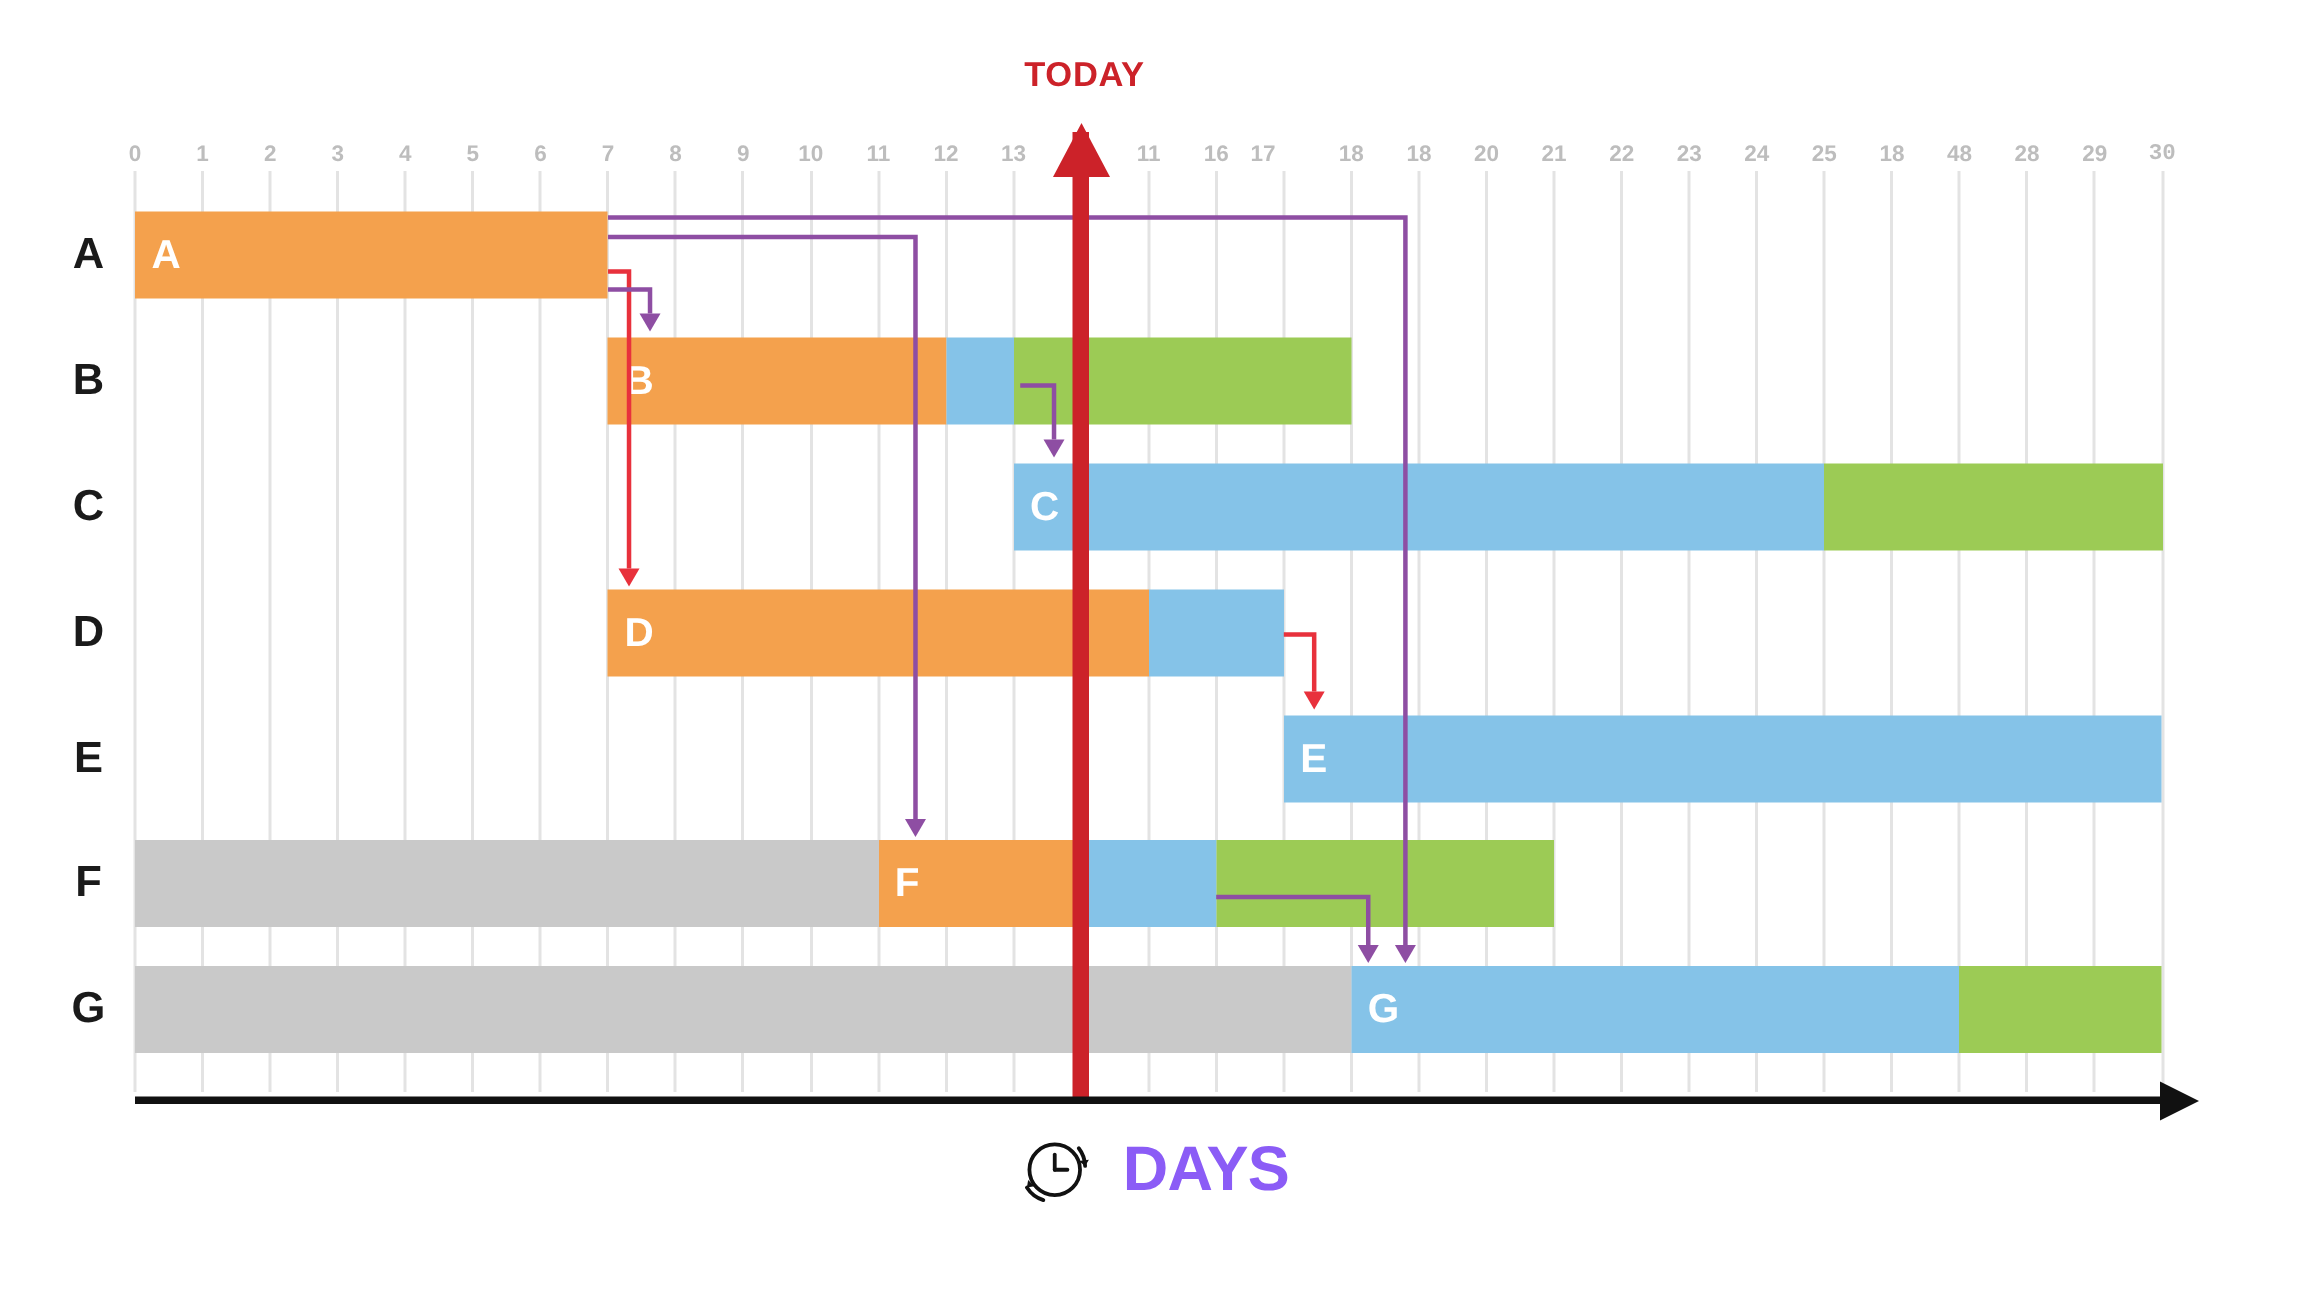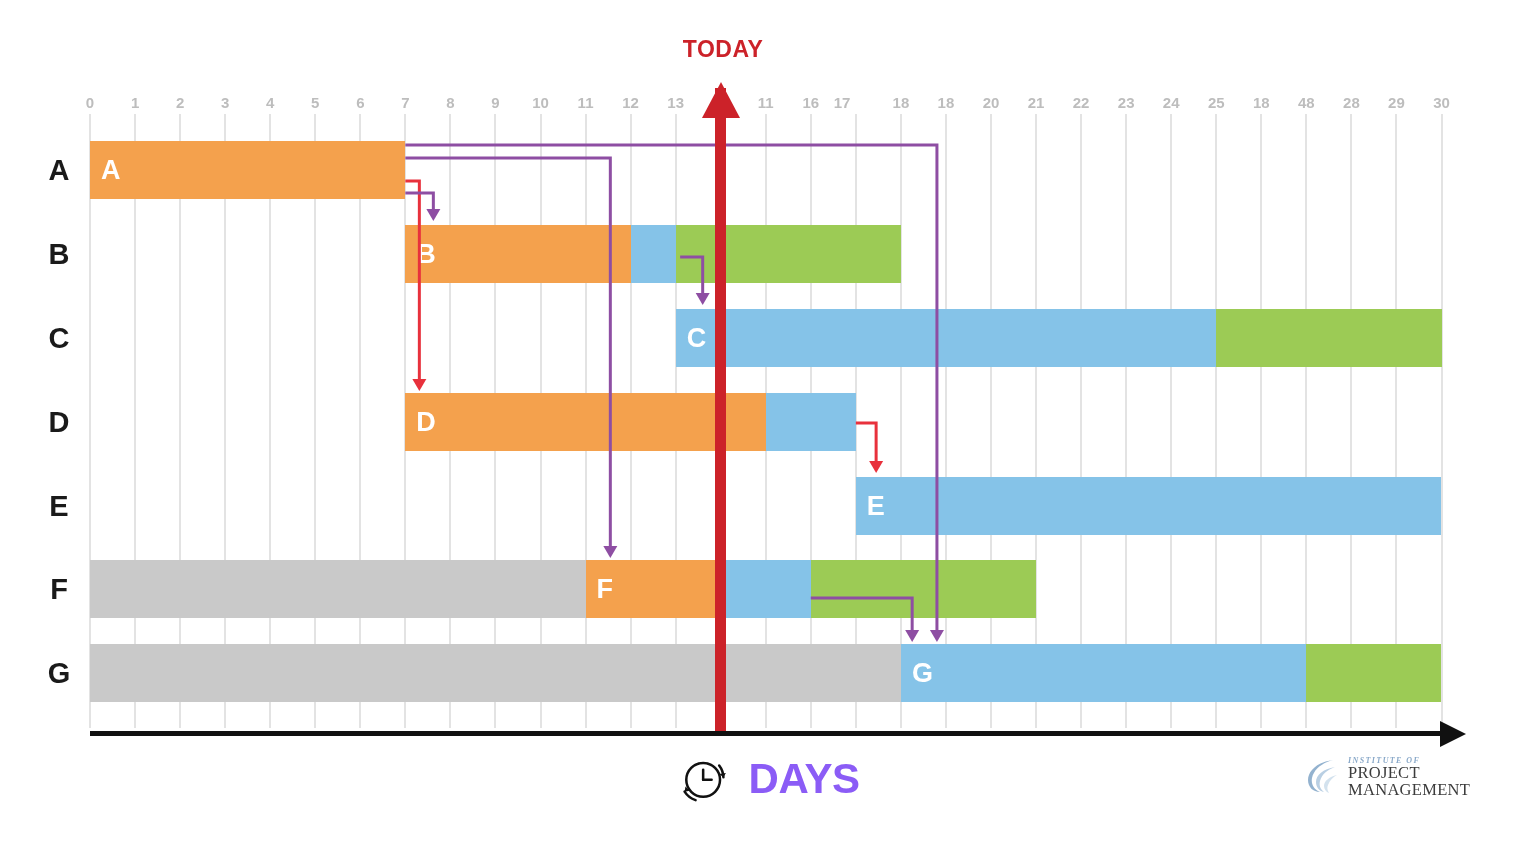--- a/index.html
+++ b/index.html
@@ -140,21 +140,21 @@
       <div class="axis-num" style="left: 991px;">20</div>
       <div class="axis-num" style="left: 1036.05px;">21</div>
       <div class="axis-num" style="left: 1081.1px;">22</div>
       <div class="axis-num" style="left: 1126.15px;">23</div>
       <div class="axis-num" style="left: 1171.2px;">24</div>
       <div class="axis-num" style="left: 1216.25px;">25</div>
       <div class="axis-num" style="left: 1261.3px;">18</div>
       <div class="axis-num" style="left: 1306.35px;">48</div>
       <div class="axis-num" style="left: 1351.4px;">28</div>
       <div class="axis-num" style="left: 1396.45px;">29</div>
-      <div class="axis-num" style="left: 1441.5px;">30</div>
+      <div class="axis-num" style="left: 1441.5px; font-family: Liberation Mono, monospace;">30</div>
     </div>
   <div id="row-labels">
       <div class="row-label" style="top: 170px;">A</div>
       <div class="row-label" style="top: 254px;">B</div>
       <div class="row-label" style="top: 338px;">C</div>
       <div class="row-label" style="top: 422px;">D</div>
       <div class="row-label" style="top: 506px;">E</div>
       <div class="row-label" style="top: 589px;">F</div>
       <div class="row-label" style="top: 673px;">G</div>
     </div>
@@ -224,28 +224,14 @@
         <path d="M31 33 L41 33" stroke="#111" stroke-width="3" stroke-linecap="round"></path>
         <path d="M50 16 A24 24 0 0 1 55 30" fill="none" stroke="#111" stroke-width="3" stroke-linecap="round"></path>
         <path d="M9 47 A24 24 0 0 0 22 57" fill="none" stroke="#111" stroke-width="3" stroke-linecap="round"></path>
         <path d="M55 30 l-5 -4 l8 -1 z" fill="#111"></path>
         <path d="M9 47 l1 -6 l5 5 z" fill="#111"></path>
       </svg>
     </span>
     <span class="days-text">DAYS</span>
   </div>
 
-  <div class="logo">
-    <span>
-      <svg class="logo-swoosh" viewBox="0 0 34 36" aria-hidden="true">
-        <path d="M26 2 C10 4 1 13 1 22 C1 29 6 34 13 34 C6 31 4 25 5 20 C7 11 15 5 26 2 Z" fill="#93b2cf"></path>
-        <path d="M28 9 C16 11 9 17 9 24 C9 29 12 33 17 34 C13 31 12 27 13 23 C15 16 20 12 28 9 Z" fill="#b9cfe3"></path>
-        <path d="M30 17 C22 19 17 23 17 28 C17 31 19 34 22 35 C20 32 20 29 21 27 C23 22 26 19 30 17 Z" fill="#d3e2ee"></path>
-      </svg>
-    </span>
-    <span class="logo-text">
-      <div class="logo-l1">INSTITUTE OF</div>
-      <div class="logo-l2">PROJECT</div>
-      <div class="logo-l3">MANAGEMENT</div>
-    </span>
-  </div>
 
 </div>
 
 </body></html>

